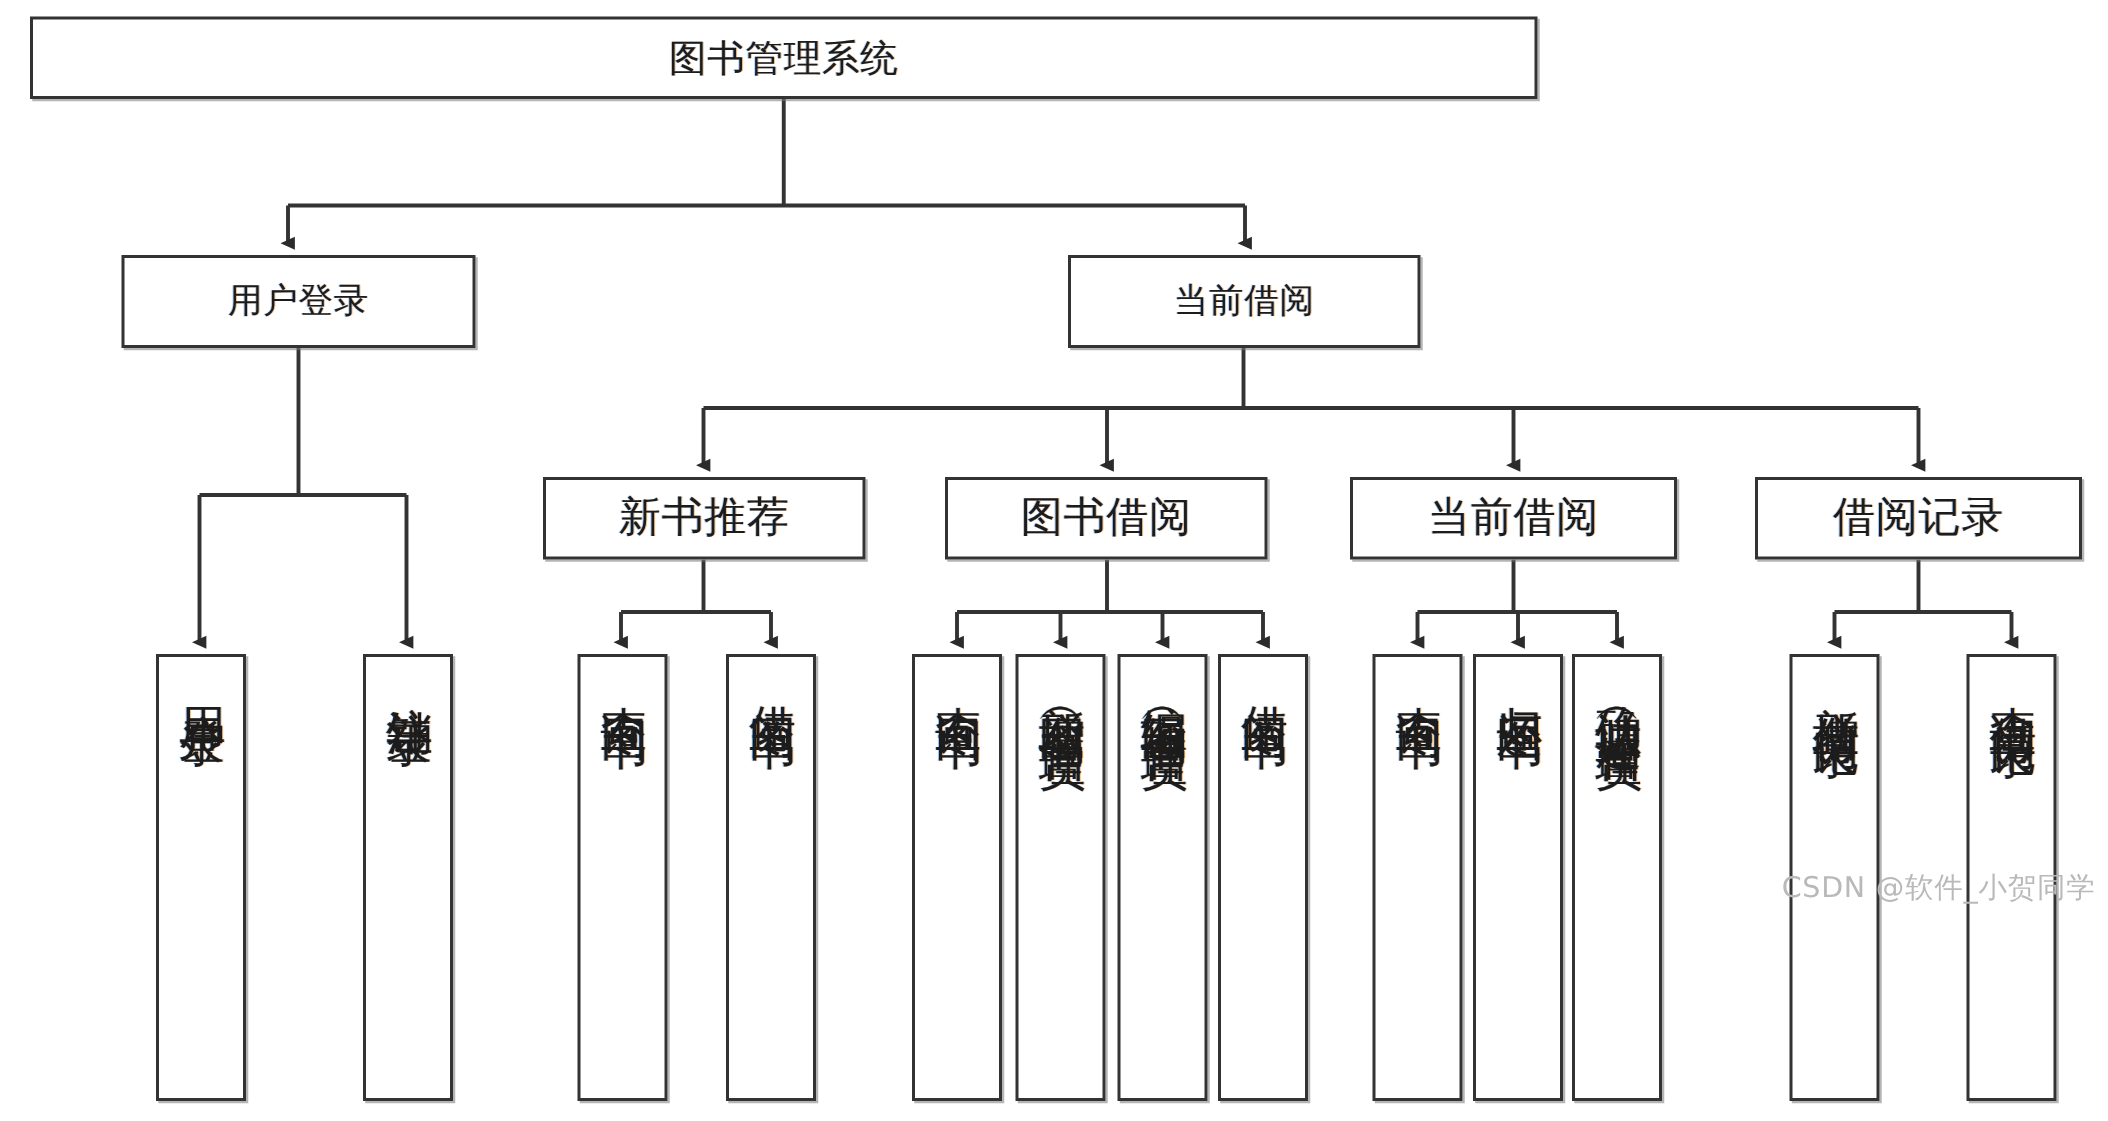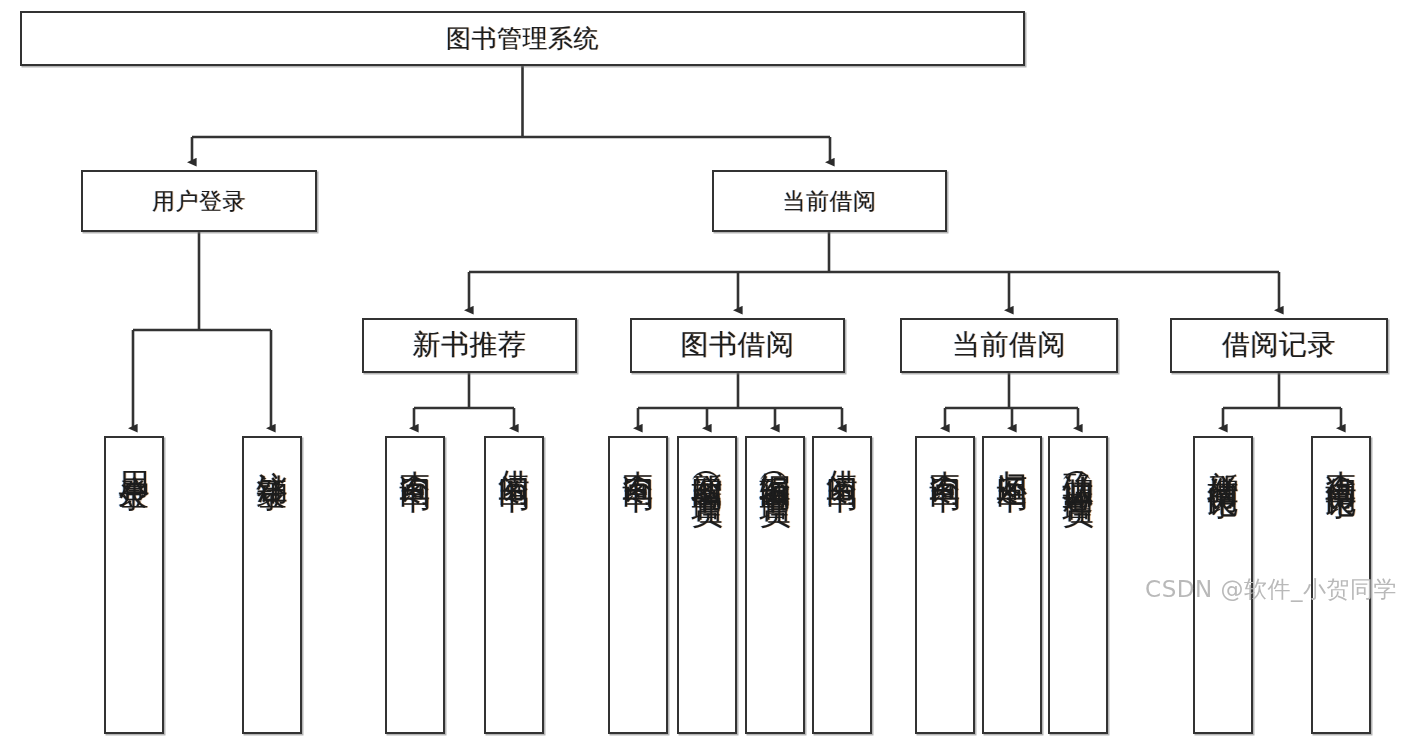--- a/index.html
+++ b/index.html
@@ -43,21 +43,21 @@
     writing-mode:vertical-rl;
     text-orientation:upright;
     font-size:31px;
     line-height:1.0;
     letter-spacing:4px;
     white-space:nowrap;
   }
   .watermark{
     position:absolute;
     right:8px;bottom:6px;
-    font-size:23px;
+    font-size:19px;
     color:#b9b9b9;
     letter-spacing:.5px;
     white-space:nowrap;
     font-family:"DejaVu Sans","Liberation Sans",sans-serif;
   }
 </style>
 </head>
 <body>
 
 <div id="diagram">

